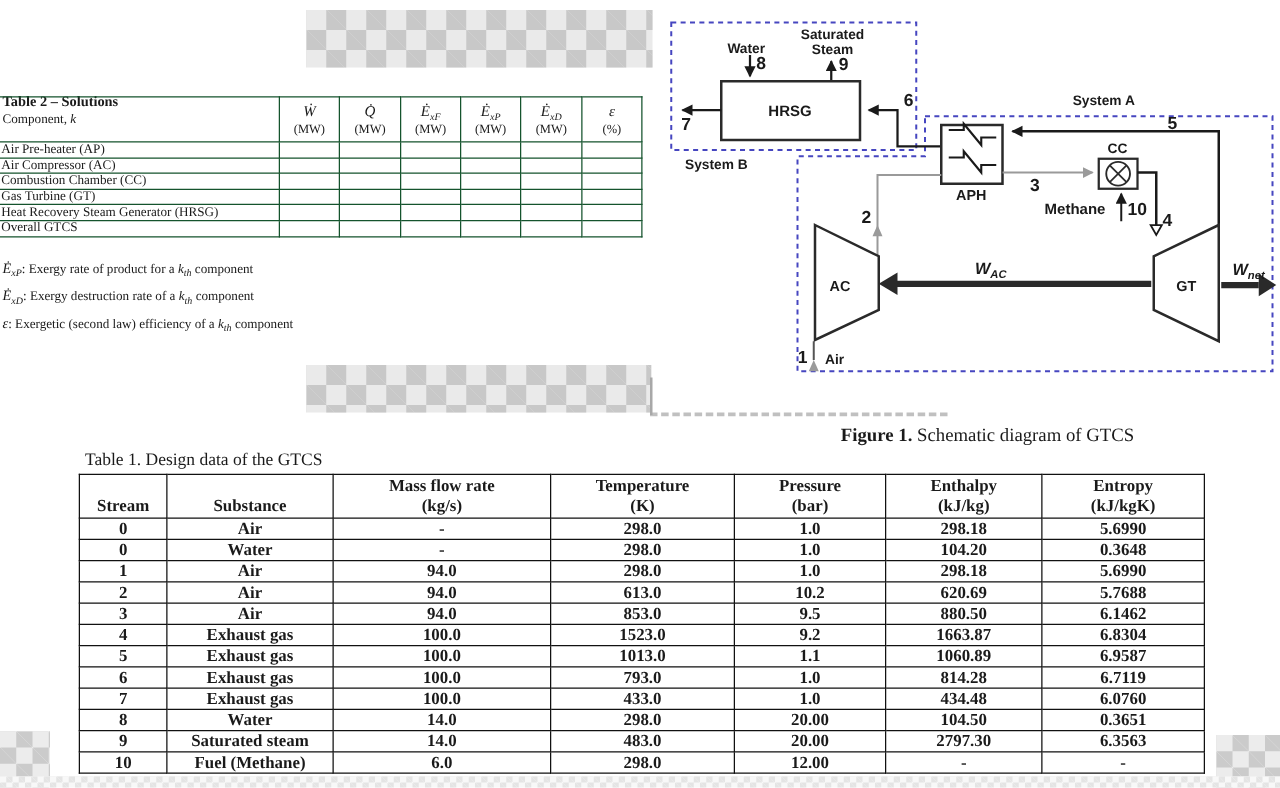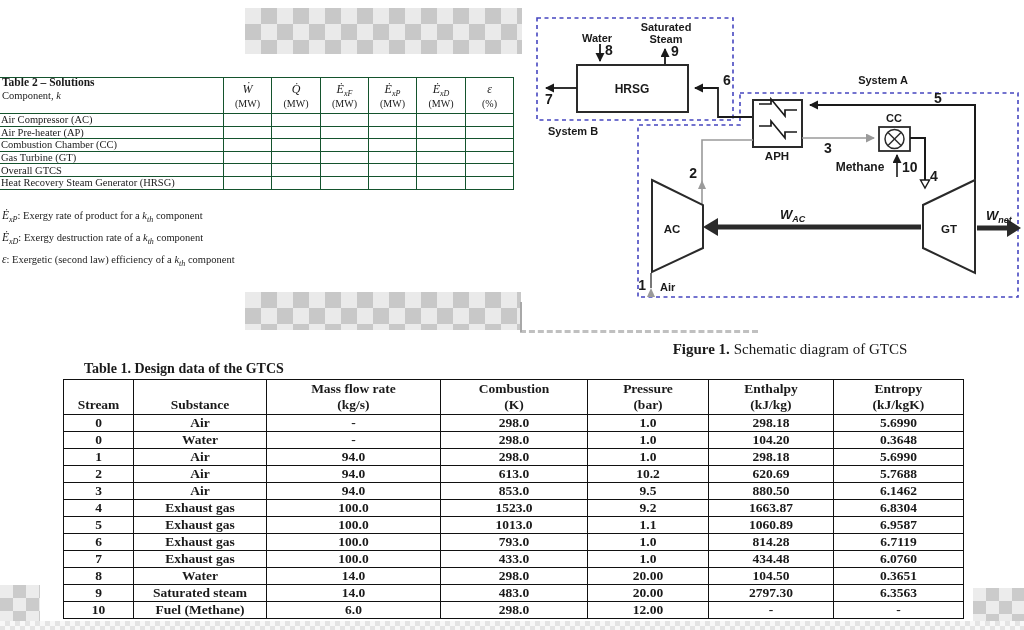--- a/index.html
+++ b/index.html
@@ -55,21 +55,21 @@
   
   #fig-caption { left:640px; top:306px; width:300px; text-align:center; font-size:15px;margin-top:35px; }
   #fig-caption b { font-weight:bold; }
 
   
   #gray-dash { left:520px; top:330px; width:238px; height:0;
                border-top:3px dashed #c0c0c0; }
   #gray-tick { left:520px; top:302px; width:2px; height:30px; background:#a8a8a8; }
 
   
-  #t1-title { left:68px; top:361px; font-size:14px; font-weight:bold;margin-left:16px; }
+  #t1-title { left:68px; top:361px; font-size:14px; font-weight:normal; }
   #t1 { left:63px; top:379px; border-collapse:collapse; table-layout:fixed;
         font-weight:bold; }
   #t1 th, #t1 td { border:1.5px solid #111; text-align:center; }
   #t1 thead tr { height:35px; }
   #t1 thead th { font-size:13.5px; vertical-align:bottom; padding-bottom:1px; }
   #t1 thead th .l1 { line-height:16px; }
   #t1 thead th .l2 { line-height:16px; min-height:0; }
   #t1 tbody tr { height:17px; }
   #t1 tbody td { font-size:13.5px; padding:0 2px; line-height:14px; }
 
@@ -104,66 +104,66 @@
       <th><span class="sym">Ẇ</span><sub></sub><span class="unit">(MW)</span></th>
       <th><span class="sym">Q̇</span><sub></sub><span class="unit">(MW)</span></th>
       <th><span class="sym">Ė</span><sub>xF</sub><span class="unit">(MW)</span></th>
       <th><span class="sym">Ė</span><sub>xP</sub><span class="unit">(MW)</span></th>
       <th><span class="sym">Ė</span><sub>xD</sub><span class="unit">(MW)</span></th>
       <th><span class="sym">ε</span><sub></sub><span class="unit">(%)</span></th>
     </tr>
   </thead>
   <tbody>
       <tr>
+        <td>Air Pre-heater (AP)</td>
+        <td></td>
+        <td></td>
+        <td></td>
+        <td></td>
+        <td></td>
+        <td></td>
+      </tr>
+      <tr>
         <td>Air Compressor (AC)</td>
         <td></td>
         <td></td>
         <td></td>
         <td></td>
         <td></td>
         <td></td>
       </tr>
       <tr>
-        <td>Air Pre-heater (AP)</td>
-        <td></td>
-        <td></td>
-        <td></td>
-        <td></td>
-        <td></td>
-        <td></td>
-      </tr>
-      <tr>
         <td>Combustion Chamber (CC)</td>
         <td></td>
         <td></td>
         <td></td>
         <td></td>
         <td></td>
         <td></td>
       </tr>
       <tr>
         <td>Gas Turbine (GT)</td>
         <td></td>
         <td></td>
         <td></td>
         <td></td>
         <td></td>
         <td></td>
       </tr>
       <tr>
+        <td>Heat Recovery Steam Generator (HRSG)</td>
+        <td></td>
+        <td></td>
+        <td></td>
+        <td></td>
+        <td></td>
+        <td></td>
+      </tr>
+      <tr>
         <td>Overall GTCS</td>
-        <td></td>
-        <td></td>
-        <td></td>
-        <td></td>
-        <td></td>
-        <td></td>
-      </tr>
-      <tr>
-        <td>Heat Recovery Steam Generator (HRSG)</td>
         <td></td>
         <td></td>
         <td></td>
         <td></td>
         <td></td>
         <td></td>
       </tr>
     </tbody>
 </table>
 
@@ -275,21 +275,21 @@
           <div class="l1">Stream</div>
         </th>
       <th>
           <div class="l1">Substance</div>
         </th>
       <th>
           <div class="l1">Mass flow rate</div>
           <div class="l2">(kg/s)</div>
         </th>
       <th>
-          <div class="l1">Combustion</div>
+          <div class="l1">Temperature</div>
           <div class="l2">(K)</div>
         </th>
       <th>
           <div class="l1">Pressure</div>
           <div class="l2">(bar)</div>
         </th>
       <th>
           <div class="l1">Enthalpy</div>
           <div class="l2">(kJ/kg)</div>
         </th>

